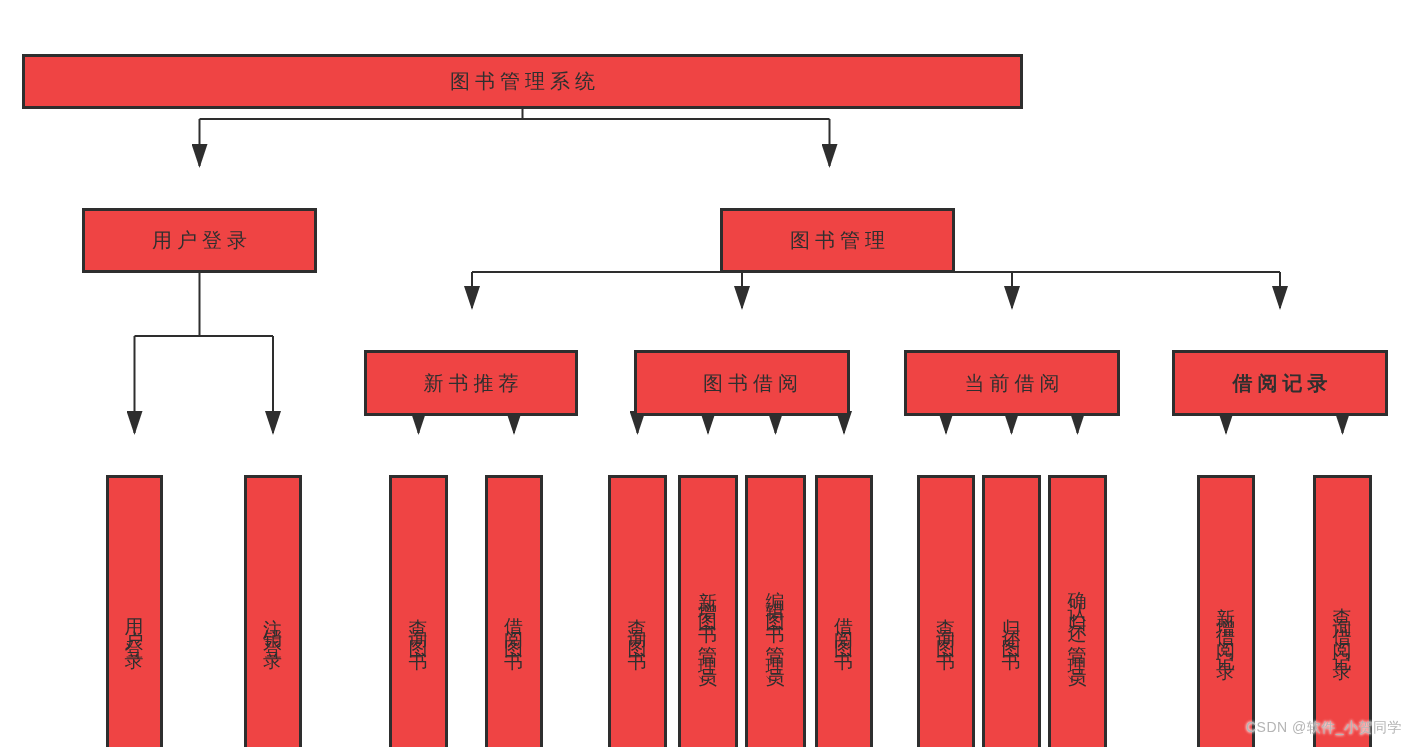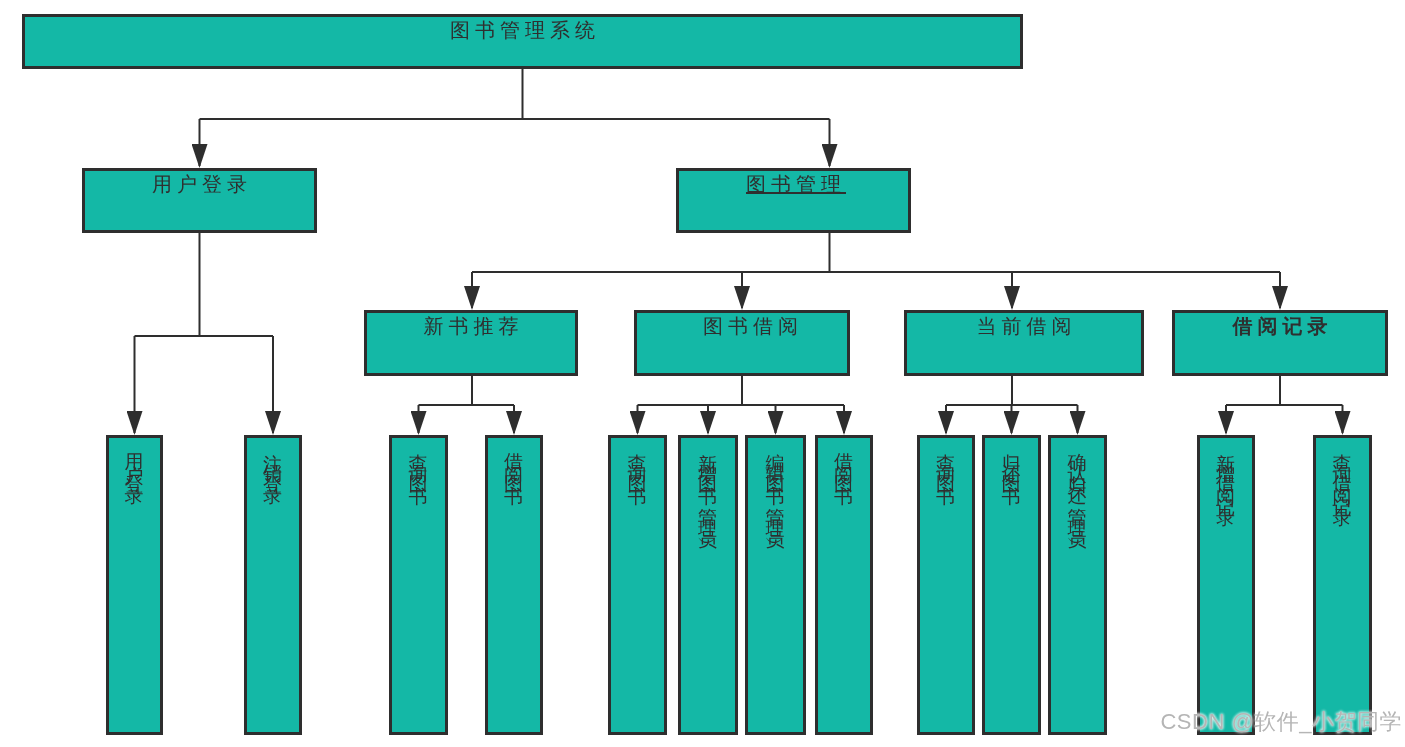--- a/index.html
+++ b/index.html
@@ -20,44 +20,46 @@
     position: absolute;
     left: 0; top: 0;
     width: 1405px;
     height: 747px;
     pointer-events: none;
   }
   .box {
     position: absolute;
     box-sizing: border-box;
     border: 3px solid #2e2e2e;
-    background: #14b8a6;
+    background: #ef4444;
     display: flex;
+    align-items: center;
     justify-content: center;
+    margin-top: 40px;
   }
   .box-h span {
     font-size: 20px;
     letter-spacing: 5px;
     text-indent: 5px;
     white-space: nowrap;
     color: #2f2f2f;
   }
   .box-v span {
     writing-mode: vertical-rl;
     text-orientation: mixed;
     font-size: 19px;
     letter-spacing: 11px;
     line-height: 1;
     color: #2f2f2f;
   }
   .watermark {
     position: absolute;
     right: 3px;
     bottom: 10px;
-    font-size: 22px;
+    font-size: 14px;
     letter-spacing: 0.5px;
     color: #b5b5b5;
     text-shadow: 0 0 3px #ffffff, 0 0 3px #ffffff;
     white-space: nowrap;
     z-index: 10;
   }
 </style>
 </head>
 <body>
 
@@ -101,31 +103,31 @@
     </g>
   </svg>
 
   <div class="box box-h" style="left:22px; top:14px; width:1001px; height:55px;">
     <span>图书管理系统</span>
   </div>
 
   <div class="box box-h" style="left:82px; top:168px; width:235px; height:65px;">
     <span>用户登录</span>
   </div>
-  <div class="box box-h" style="left:676px; top:168px; width:235px; height:65px;text-decoration:underline;">
+  <div class="box box-h" style="left:720px; top:168px; width:235px; height:65px;">
     <span>图书管理</span>
   </div>
 
   <div class="box box-h" style="left:364px; top:310px; width:214px; height:66px;">
     <span>新书推荐</span>
   </div>
   <div class="box box-h" style="left:634px; top:310px; width:216px; height:66px;padding-left:17px;">
     <span>图书借阅</span>
   </div>
-  <div class="box box-h" style="left:904px; top:310px; width:240px; height:66px;">
+  <div class="box box-h" style="left:904px; top:310px; width:216px; height:66px;">
     <span>当前借阅</span>
   </div>
   <div class="box box-h" style="left:1172px; top:310px; width:216px; height:66px;font-weight:bold;">
     <span>借阅记录</span>
   </div>
 
   <div class="box box-v" style="left:106px; top:435px; width:57px; height:300px;">
     <span>用户登录</span>
   </div>
   <div class="box box-v" style="left:244px; top:435px; width:58px; height:300px;">

